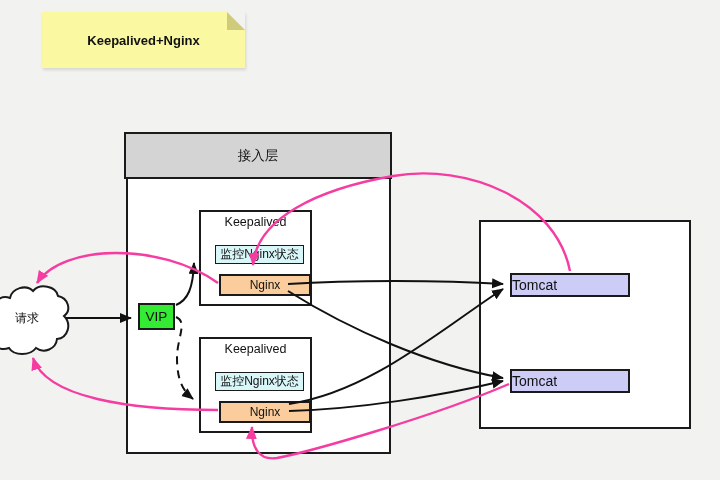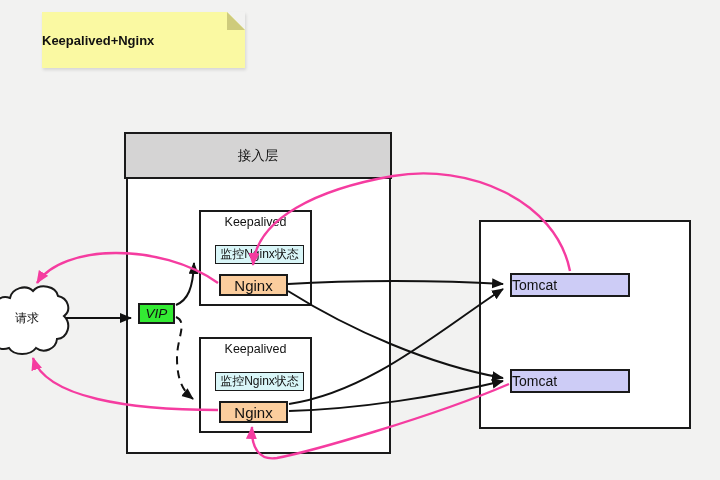--- a/index.html
+++ b/index.html
@@ -8,49 +8,49 @@
     --nginx-bg:#fbcd9d; --monitor-bg:#d9f6f8; --tomcat-bg:#cdccf6;
     --link:#111111; --response:#f53ca0; --watermark:#3e63d7;
   }
   *{margin:0;padding:0;box-sizing:border-box;}
   html,body{width:720px;height:480px;}
   body{font-family:"Liberation Sans",sans-serif;background:var(--background);}
   .stage{position:relative;width:720px;height:480px;overflow:hidden;background:var(--background);}
 
   
   .note{position:absolute;left:42px;top:12px;width:203px;height:56px;background:var(--note-bg);
-        box-shadow:1px 2px 3px rgba(0,0,0,.12);display:flex;align-items:center;justify-content:flex-start;}
+        box-shadow:1px 2px 3px rgba(0,0,0,.12);display:flex;align-items:center;justify-content:center;}
   .note-title{font-size:13px;font-weight:bold;color:#111;}
   .note-fold{position:absolute;top:0;right:0;}
 
   
   .panel{position:absolute;background:#fff;border:2px solid var(--box-border);}
   .panel-header{position:absolute;background:var(--header-bg);border:2px solid var(--box-border);
         display:flex;align-items:center;justify-content:center;font-size:13.5px;color:#111;}
   .access-header{left:124px;top:132px;width:268px;height:47px;}
   .access-body{left:126px;top:177px;width:265px;height:277px;}
   .app-header{left:479px;top:182px;width:212px;height:38px;}
   .app-body{left:479px;top:220px;width:212px;height:209px;}
 
   
   .knode{position:absolute;width:113px;height:96px;background:#fff;border:2px solid var(--box-border);}
   .knode.master{left:199px;top:210px;}
   .knode.backup{left:199px;top:337px;}
   .knode-title{margin-top:3px;text-align:center;font-size:12.5px;line-height:14px;color:#111;}
   .monitor{position:absolute;left:14px;top:33px;width:89px;height:19px;background:var(--monitor-bg);
         border:1.5px solid var(--box-border);display:flex;align-items:center;justify-content:center;
         font-size:12px;color:#111;white-space:nowrap;}
-  .nginx{position:absolute;left:18px;top:62px;width:69px;height:22px;background:var(--nginx-bg);
+  .nginx{position:absolute;left:18px;top:62px;width:92px;height:22px;background:var(--nginx-bg);
         border:2px solid var(--box-border);display:flex;align-items:center;justify-content:center;
-        font-size:15px;color:#111;}
+        font-size:12px;color:#111;}
 
   
-  .vip{position:absolute;left:138px;top:303px;width:37px;height:21px;background:var(--vip-bg);
+  .vip{position:absolute;left:138px;top:303px;width:37px;height:27px;background:var(--vip-bg);
         border:2px solid var(--box-border);display:flex;align-items:center;justify-content:center;
-        font-size:13.5px;color:#111;font-style:italic;}
+        font-size:13.5px;color:#111;}
   .tomcat{position:absolute;left:510px;width:120px;height:24px;background:var(--tomcat-bg);
         border:2px solid var(--box-border);display:flex;align-items:center;justify-content:flex-start;
         font-size:14px;color:#111;}
   .tomcat.t1{top:273px;} .tomcat.t2{top:369px;}
 
   
   .watermark{position:absolute;left:251px;top:190px;z-index:5;font-size:41px;font-weight:bold;
         letter-spacing:-1px;color:var(--watermark);white-space:nowrap;opacity:.95;
         text-shadow:0 0 2px rgba(130,160,240,.55);}
 

